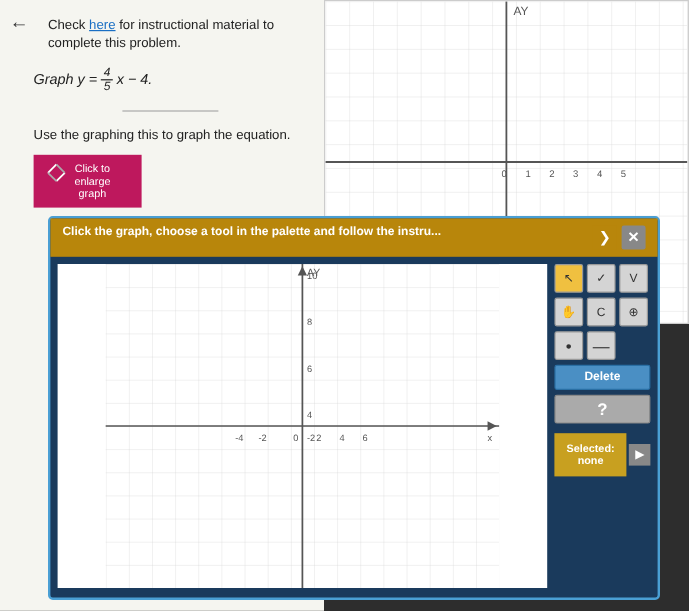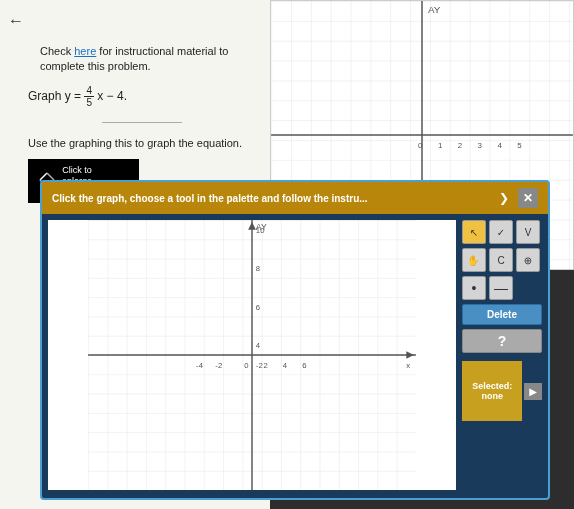--- a/index.html
+++ b/index.html
@@ -41,20 +41,21 @@
 
     .instruction-text a {
       color: #1a6fc4;
       text-decoration: underline;
     }
 
     .equation-text {
       font-size: 12px;
       color: #222;
       margin: 10px 0 6px 0;
+      font-style: italic;
     }
 
     .fraction {
       display: inline-block;
       vertical-align: middle;
       text-align: center;
       font-size: 11px;
     }
     .fraction .num {
       display: block;
@@ -78,29 +79,28 @@
     }
 
     .use-tool-text {
       font-size: 11px;
       color: #222;
       margin-bottom: 10px;
     }
 
     .enlarge-btn {
       display: flex;
-      align-items: center;
-      background: #000000;
+      background: #be185d;
       color: #fff;
       border: none;
       padding: 6px 10px;
       cursor: pointer;
       font-size: 10px;
       gap: 6px;
-      width: 111px;
+      width: 90px;
     }
 
     
     .right-graph-bg {
       position: absolute;
       top: 0;
       left: 270px;
       width: 304px;
       height: 270px;
       background: #fff;
@@ -121,21 +121,20 @@
       z-index: 10;
     }
 
     .modal-header {
       background: #b8860b;
       color: #fff;
       font-size: 11px;
       font-weight: bold;
       padding: 6px 10px;
       display: flex;
-      align-items: center;
       justify-content: space-between;
     }
 
     .modal-close-btn {
       background: #888;
       border: none;
       color: #fff;
       width: 20px;
       height: 20px;
       font-size: 12px;
@@ -221,21 +220,21 @@
       cursor: pointer;
       text-align: center;
       border-radius: 2px;
     }
 
     .selected-label {
       background: #c8a020;
       color: #fff;
       font-size: 9px;
       font-weight: bold;
-      padding: 20px 4px;
+      padding: 8px 4px;
       text-align: center;
     }
 
     .scroll-right {
       background: #888;
       border: none;
       color: #fff;
       padding: 3px 5px;
       font-size: 10px;
       cursor: pointer;
@@ -268,21 +267,21 @@
       top: 0; left: 0;
       width: 100%;
       height: 100%;
     }
   </style>
 </head>
 <body>
 
 <div class="left-panel">
   <span class="back-arrow">←</span>
-  <div style="padding-left:14px; padding-top:2px;margin-top:30px;">
+  <div style="padding-left:14px; padding-top:2px;">
     <p class="instruction-text">
       Check <a href="#">here</a> for instructional material to complete this problem.
     </p>
     <div class="equation-text">
       <span>Graph y =</span>
       <span class="fraction">
         <span class="num">4</span>
         <span class="den">5</span>
       </span>
       <span>x − 4.</span>

